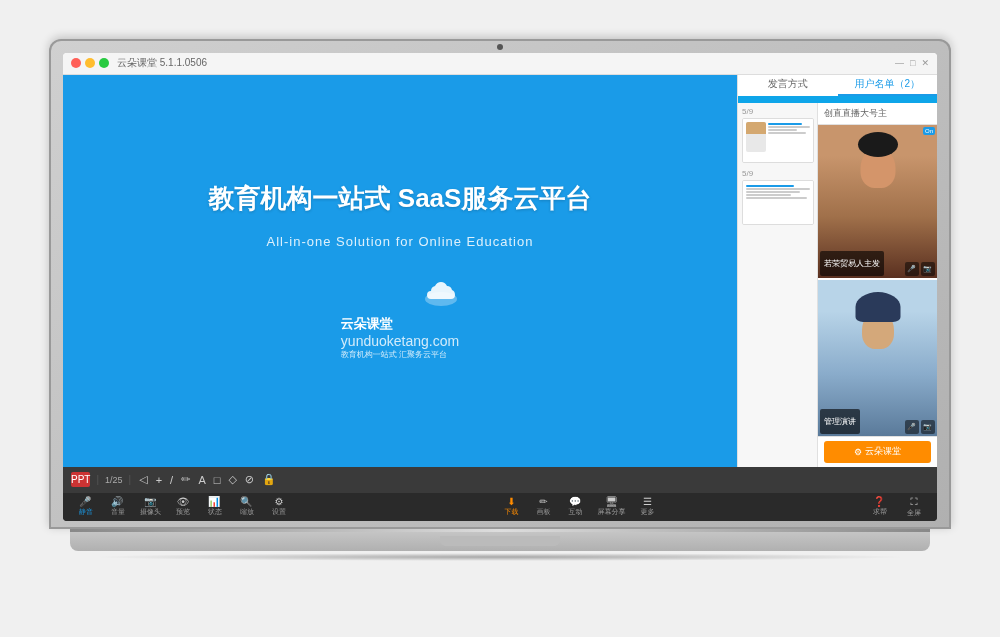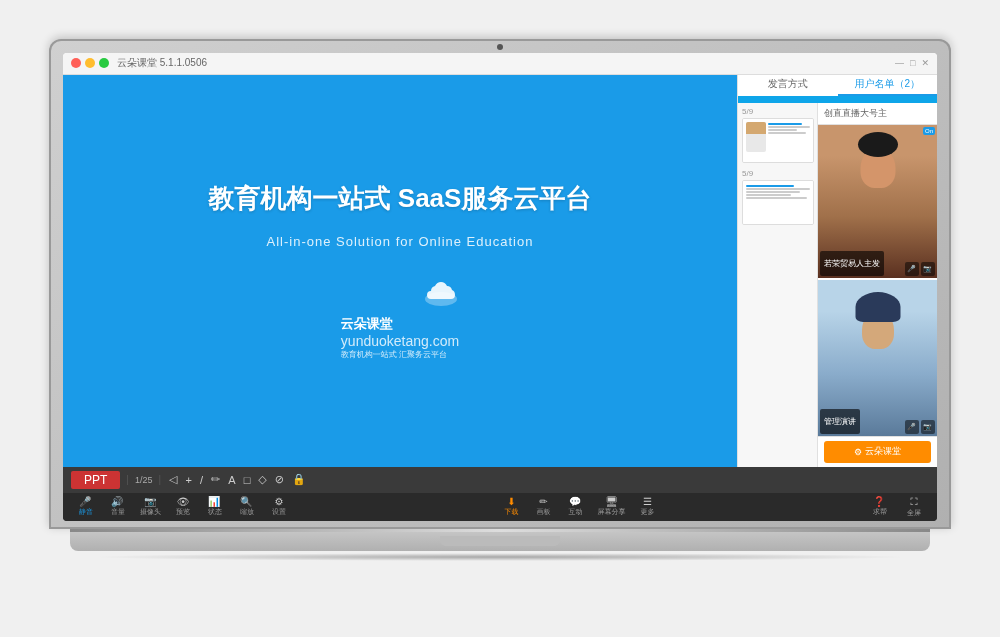--- a/index.html
+++ b/index.html
@@ -448,22 +448,22 @@
       background: #3a3a3a;
       display: flex;
       align-items: center;
       padding: 0 8px;
       gap: 4px;
     }
 
     .tool-btn-red {
       background: #cc3333;
       color: #fff;
-      font-size: 12px;
-      padding: 2px 13px;
+      font-size: 10px;
+      padding: 2px 0;
       border-radius: 2px;
       cursor: pointer;
     }
 
     .toolbar-sep {
       color: #555;
       font-size: 10px;
       padding: 0 2px;
     }
 

